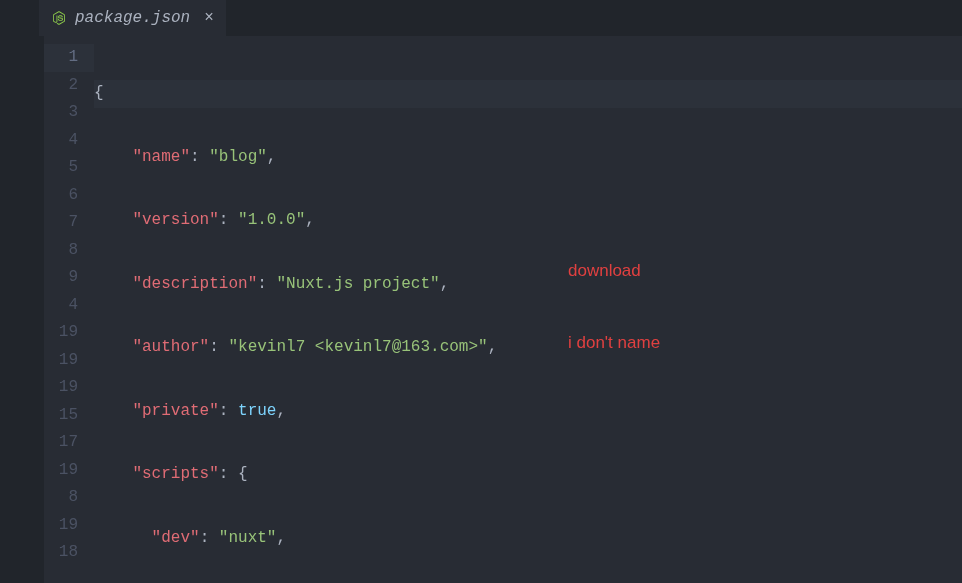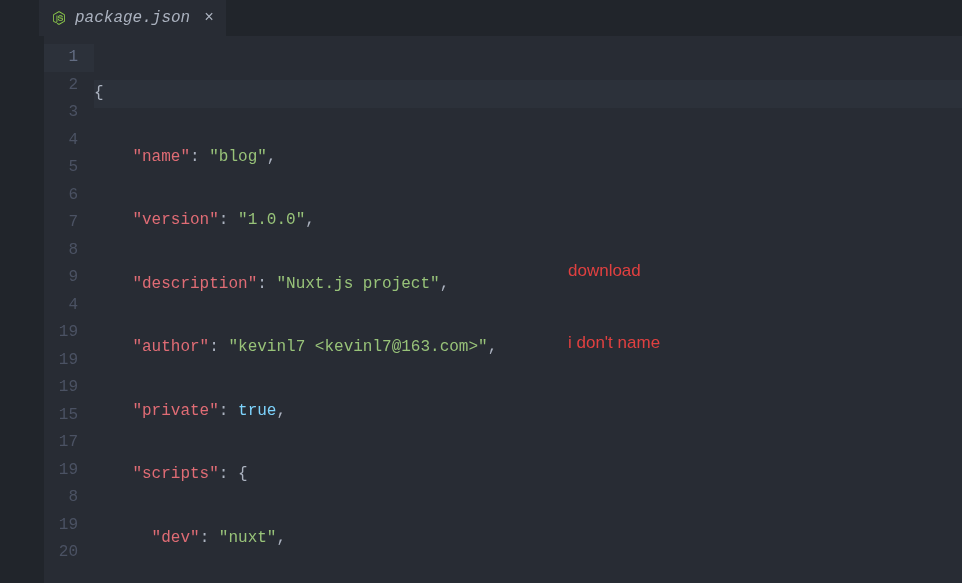--- a/index.html
+++ b/index.html
@@ -126,21 +126,21 @@
     <div class="ln">9</div>
     <div class="ln">4</div>
     <div class="ln">19</div>
     <div class="ln">19</div>
     <div class="ln">19</div>
     <div class="ln">15</div>
     <div class="ln">17</div>
     <div class="ln">19</div>
     <div class="ln">8</div>
     <div class="ln">19</div>
-    <div class="ln">20</div>
+    <div class="ln">18</div>
   </div>
   <div class="code-area">
     <div class="line active"><span class="p">{</span></div>
     <div class="line">    <span class="k">"name"</span><span class="p">: </span><span class="s">"blog"</span><span class="p">,</span></div>
     <div class="line">    <span class="k">"version"</span><span class="p">: </span><span class="s">"1.0.0"</span><span class="p">,</span></div>
     <div class="line">    <span class="k">"description"</span><span class="p">: </span><span class="s">"Nuxt.js project"</span><span class="p">,</span></div>
     <div class="line">    <span class="k">"author"</span><span class="p">: </span><span class="s">"kevinl7 &lt;kevinl7@163.com&gt;"</span><span class="p">,</span></div>
     <div class="line">    <span class="k">"private"</span><span class="p">: </span><span class="c">true</span><span class="p">,</span></div>
     <div class="line">    <span class="k">"scripts"</span><span class="p">: </span><span class="p">{</span></div>
     <div class="line">      <span class="k">"dev"</span><span class="p">: </span><span class="s">"nuxt"</span><span class="p">,</span></div>

